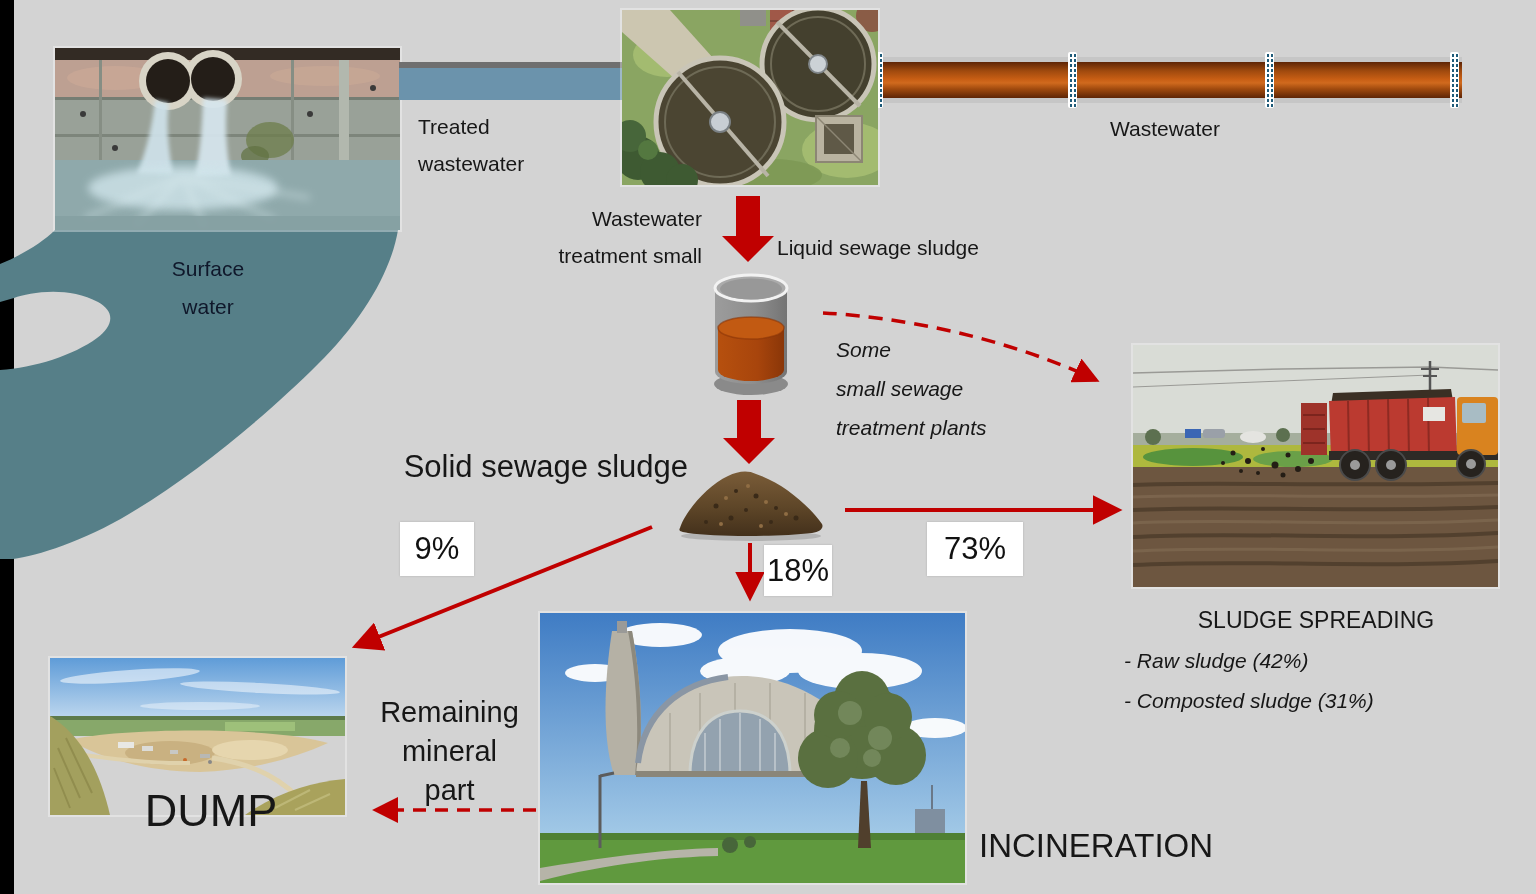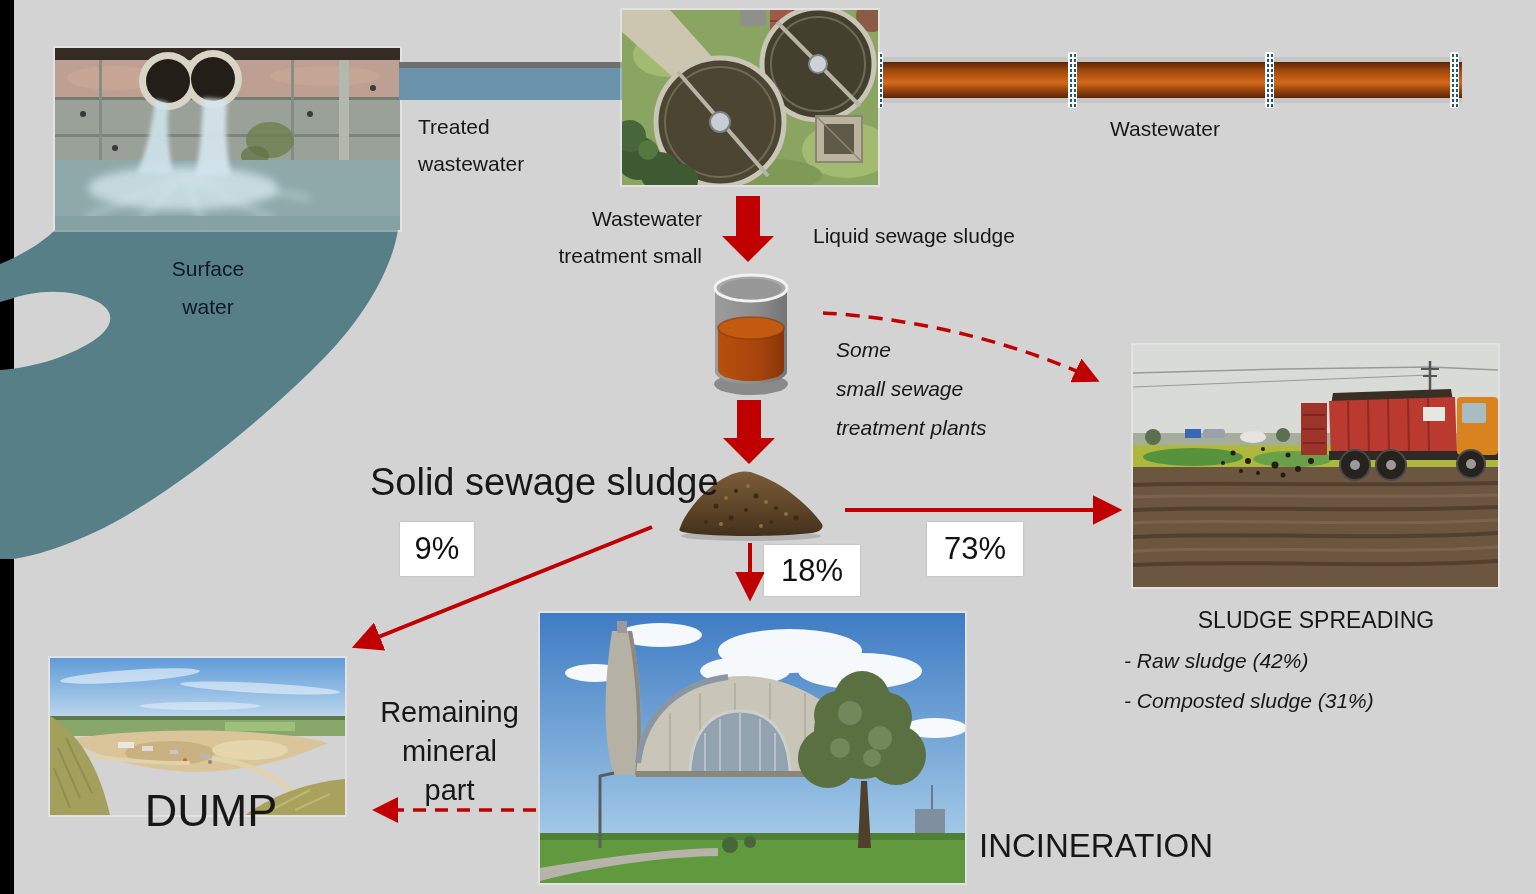--- a/index.html
+++ b/index.html
@@ -363,32 +363,32 @@
     <div>wastewater</div>
   </div>
 
   <div class="lbl center" style="left:1040px;top:110px;width:250px;">Wastewater</div>
 
   <div class="lbl right" style="left:420px;top:200px;width:282px;">
     <div>Wastewater</div>
     <div>treatment small</div>
   </div>
 
-  <div class="lbl" style="left:777px;top:217px;margin-left:36px;">Liquid sewage sludge</div>
+  <div class="lbl" style="left:777px;top:229px;">Liquid sewage sludge</div>
 
   <div class="lbl italic" style="left:836px;top:330px;line-height:39px;">
     <div>Some</div>
     <div>small sewage</div>
     <div>treatment plants</div>
   </div>
 
-  <div class="lbl right" style="left:370px;top:464px;width:318px;font-size:38px;">Solid sewage sludge</div>
+  <div class="lbl right" style="left:370px;top:448px;width:318px;font-size:31px;">Solid sewage sludge</div>
 
   <div class="pct-box" style="left:400px;top:522px;width:74px;height:54px;">9%</div>
-  <div class="pct-box" style="left:764px;top:545px;width:96px;height:51px;">18%</div>
+  <div class="pct-box" style="left:764px;top:545px;width:68px;height:51px;">18%</div>
   <div class="pct-box" style="left:927px;top:522px;width:96px;height:54px;">73%</div>
 
   <div class="lbl center" style="left:1133px;top:602px;width:366px;font-size:23px;">SLUDGE SPREADING</div>
   <div class="lbl italic" style="left:1124px;top:642px;">- Raw sludge (42%)</div>
   <div class="lbl italic" style="left:1124px;top:682px;">- Composted sludge (31%)</div>
 
   <div class="lbl center" style="left:347px;top:693px;width:205px;font-size:29px;line-height:39px;">
     <div>Remaining</div>
     <div>mineral</div>
     <div>part</div>

